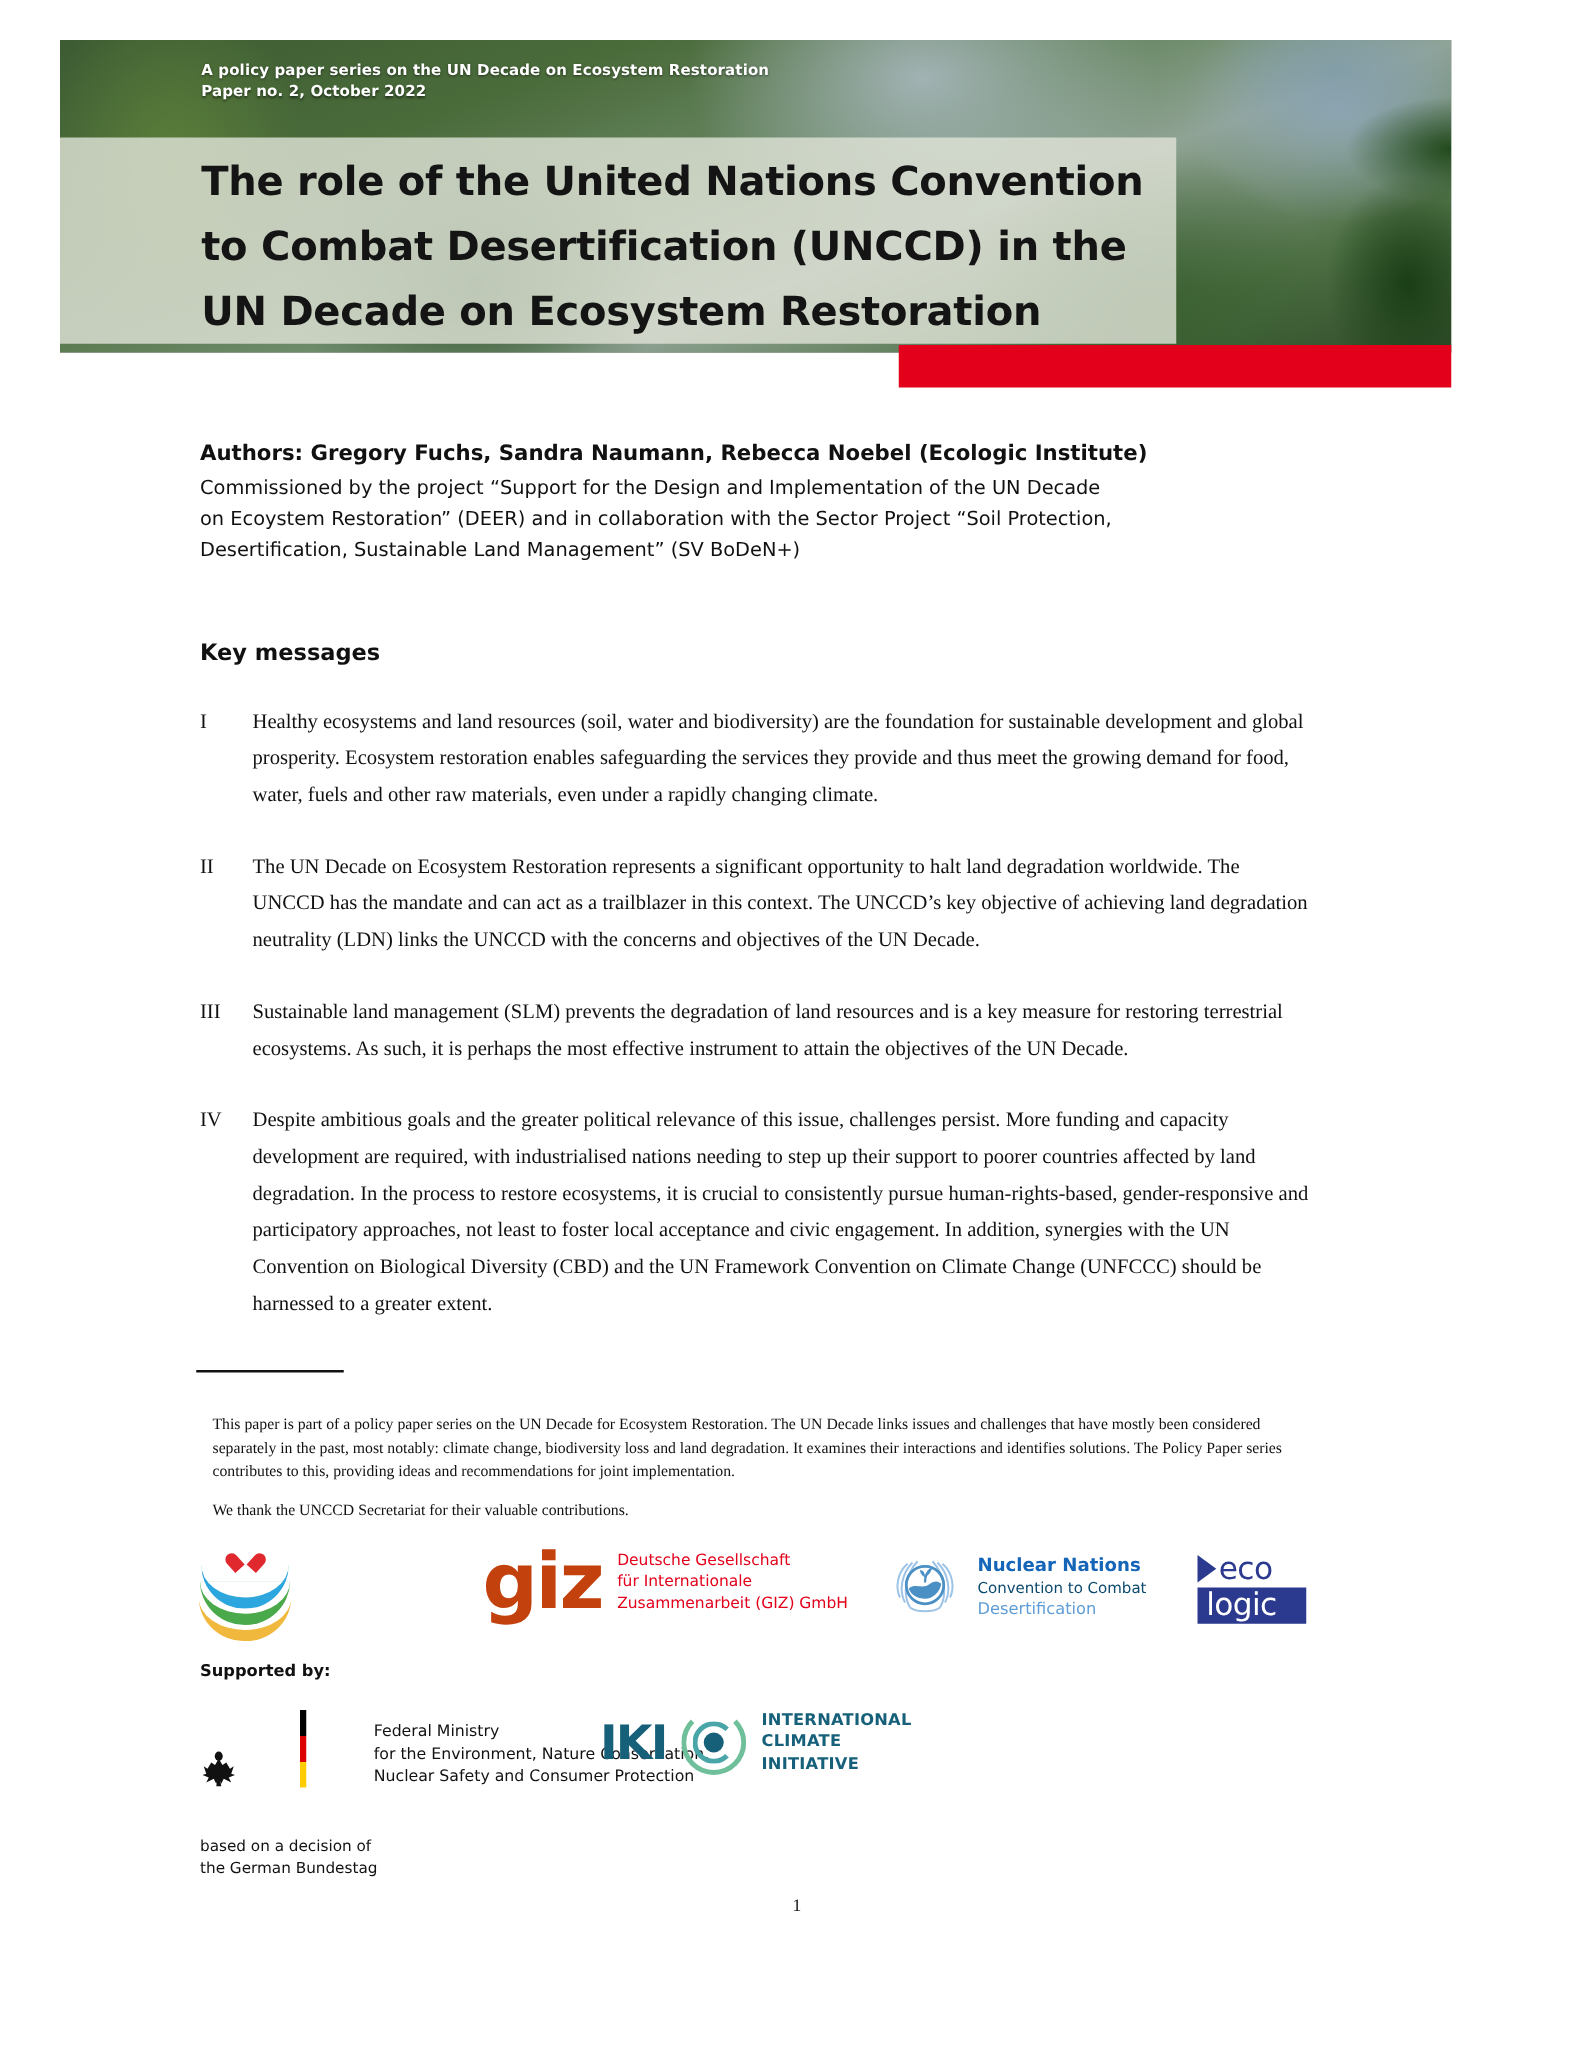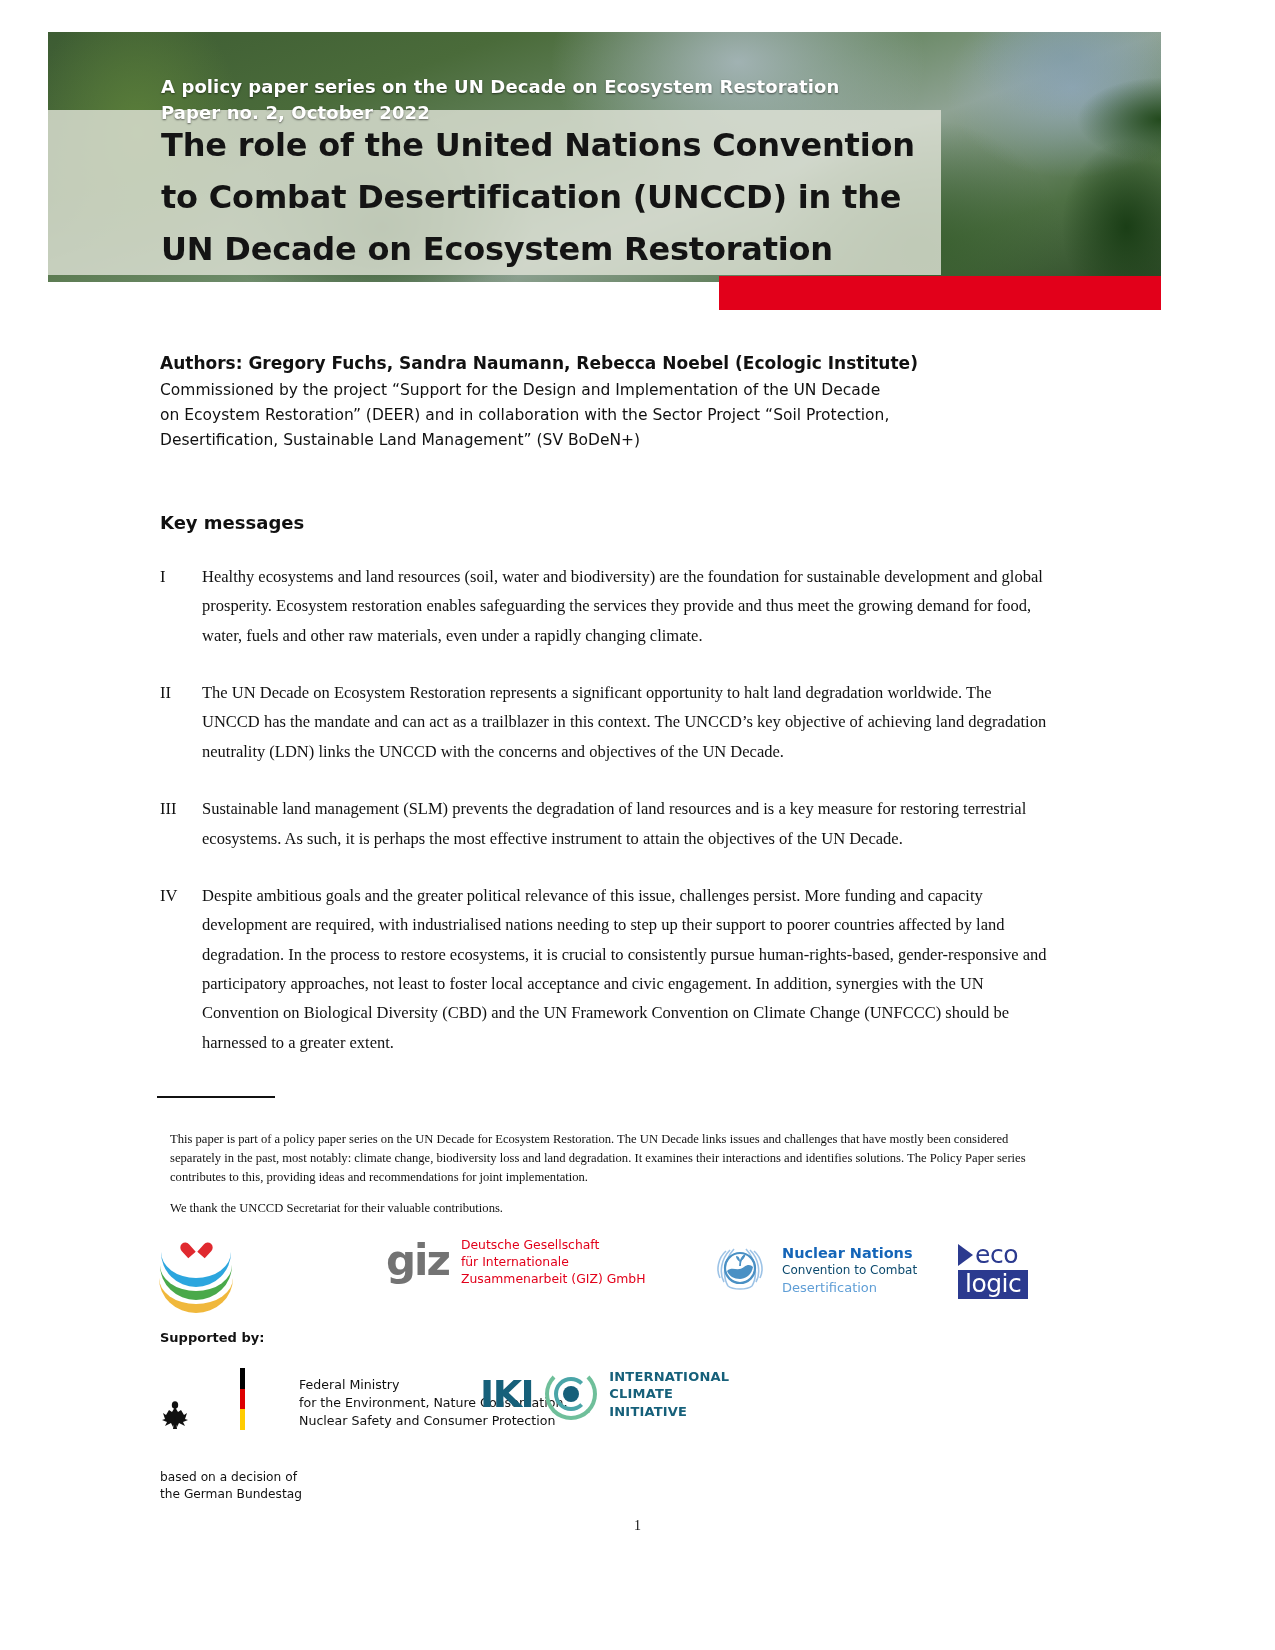--- a/index.html
+++ b/index.html
@@ -46,24 +46,24 @@
     right: 0; top: 0;
     width: 230px; height: 250px;
     background:
       radial-gradient(ellipse 120px 60px at 100% 35%, rgba(30,70,24,.95), rgba(30,70,24,0) 70%),
       radial-gradient(ellipse 90px 120px at 85% 78%, rgba(24,60,20,.95), rgba(24,60,20,0) 72%),
       radial-gradient(ellipse 140px 90px at 60% 10%, rgba(120,150,165,.55), rgba(120,150,165,0) 70%);
   }
   .hero-kicker {
     position: absolute;
     left: 113px;
-    top: 42px;
+    top: 16px;
     color: #ffffff;
     font-family: "DejaVu Sans", sans-serif;
-    font-size: 18px;
+    font-size: 12px;
     font-weight: bold;
     letter-spacing: .1px;
     line-height: 1.45;
     text-shadow: 0 1px 2px rgba(0,0,0,.55);
     white-space: pre-line;
   }
   .hero-titlebox {
     position: absolute;
     left: 0;
     top: 78px;
@@ -222,23 +222,23 @@
   }
   .ud-l1 { font-size: 9.5px; font-weight: bold; letter-spacing: -.2px; margin-bottom: 3px; }
   .ud-l2 { font-size: 19.5px; font-weight: bold; letter-spacing: -.6px; }
   .ud-l3 { font-size: 19.5px; font-weight: bold; letter-spacing: -.6px; margin-top: 1px; }
   .ud-l4 { font-size: 10px; font-weight: bold; letter-spacing: .4px; margin-top: 4px; }
 
   
   .giz { left: 228px; top: -2px; }
   .giz-word {
     font-family: "DejaVu Sans", sans-serif;
-    font-size: 42px;
-    font-weight: bold;
-    color: #737373;
+    font-size: 62px;
+    font-weight: bold;
+    color: #c2410c;
     letter-spacing: -2px;
     line-height: .92;
   }
   .giz-text {
     margin-left: 12px;
     font-family: "DejaVu Sans", sans-serif;
     font-size: 12.4px;
     color: #e2001a;
     line-height: 1.38;
     white-space: pre-line;
@@ -272,21 +272,21 @@
     letter-spacing: -.5px;
     line-height: 1;
   }
   .logic-box {
     margin-top: 3px;
     background: #2b3a8f;
     color: #fff;
     font-family: "DejaVu Sans", sans-serif;
     font-size: 25px;
     letter-spacing: -.5px;
-    padding: 1px 7px 3px 7px;
+    padding: 1px 24px 3px 7px;
     display: inline-block;
     line-height: 1;
   }
 
   
   .supported-label {
     position: absolute;
     left: 160px;
     top: 1330px;
     font-family: "DejaVu Sans", sans-serif;

